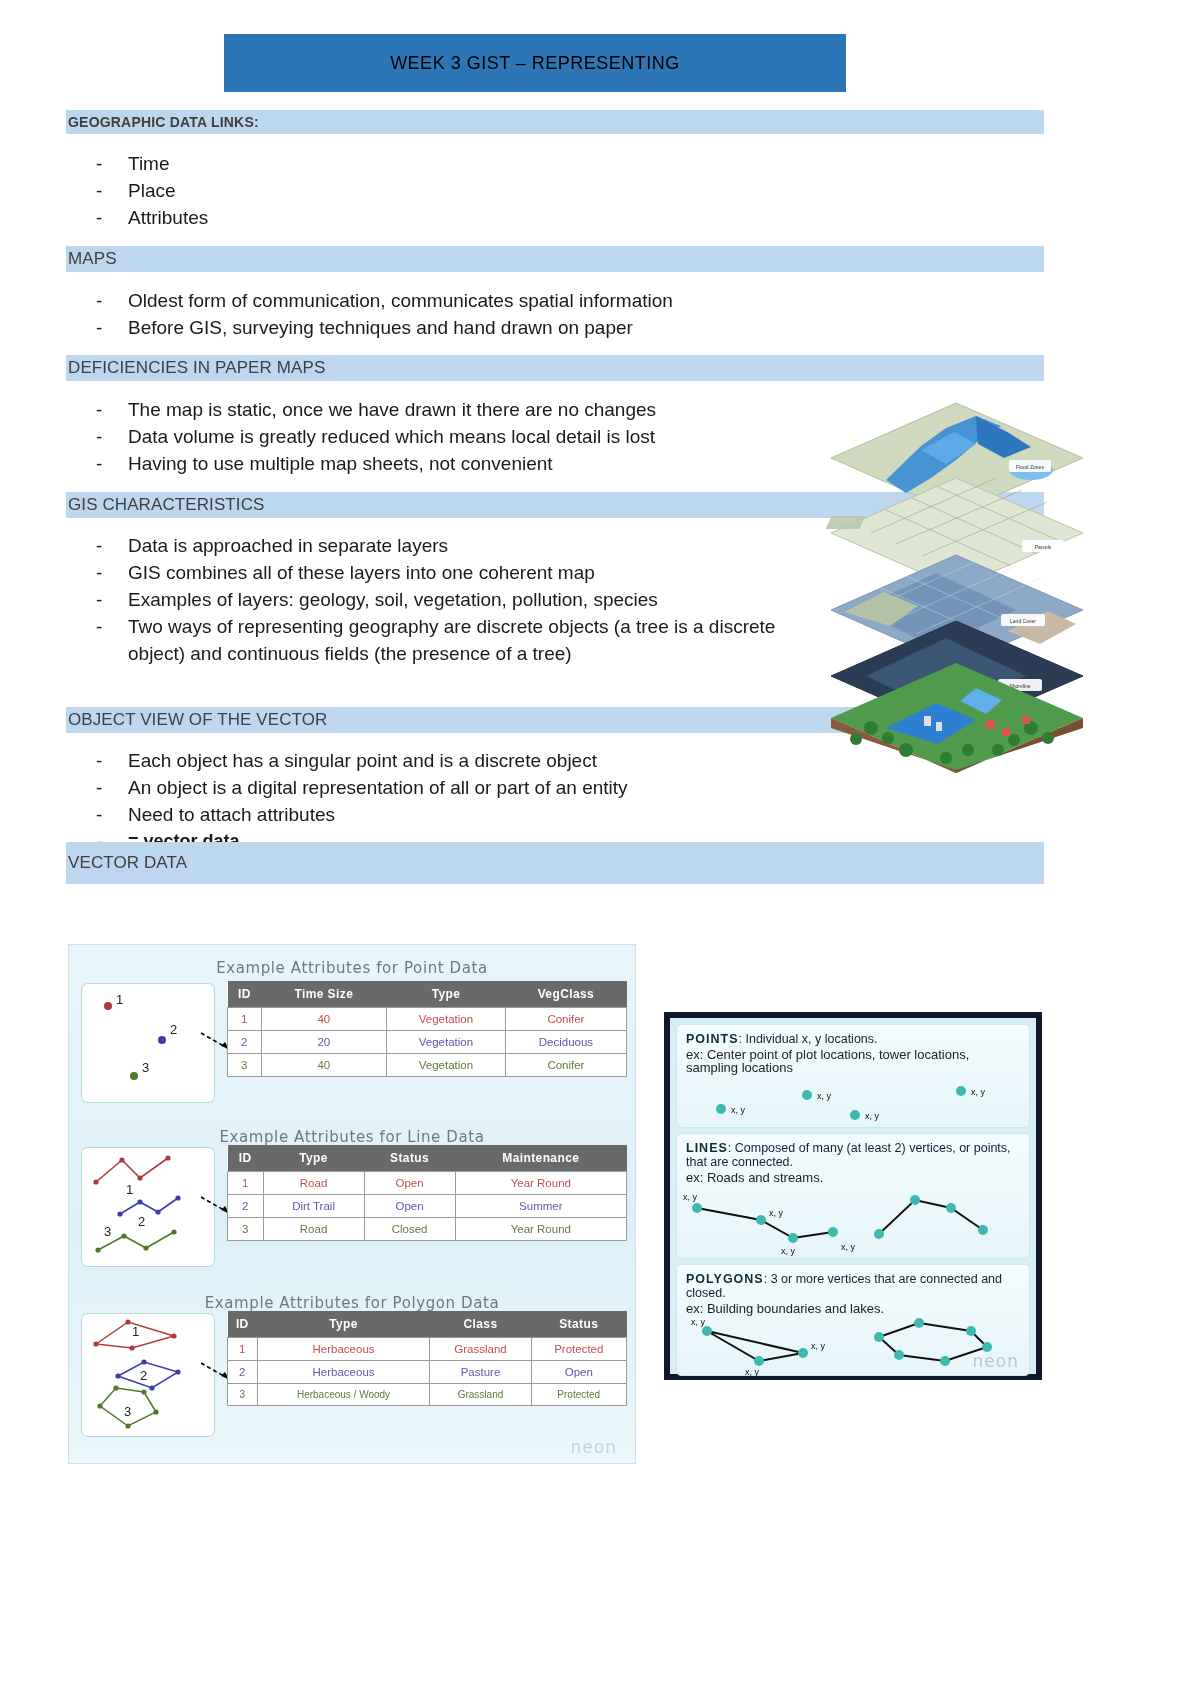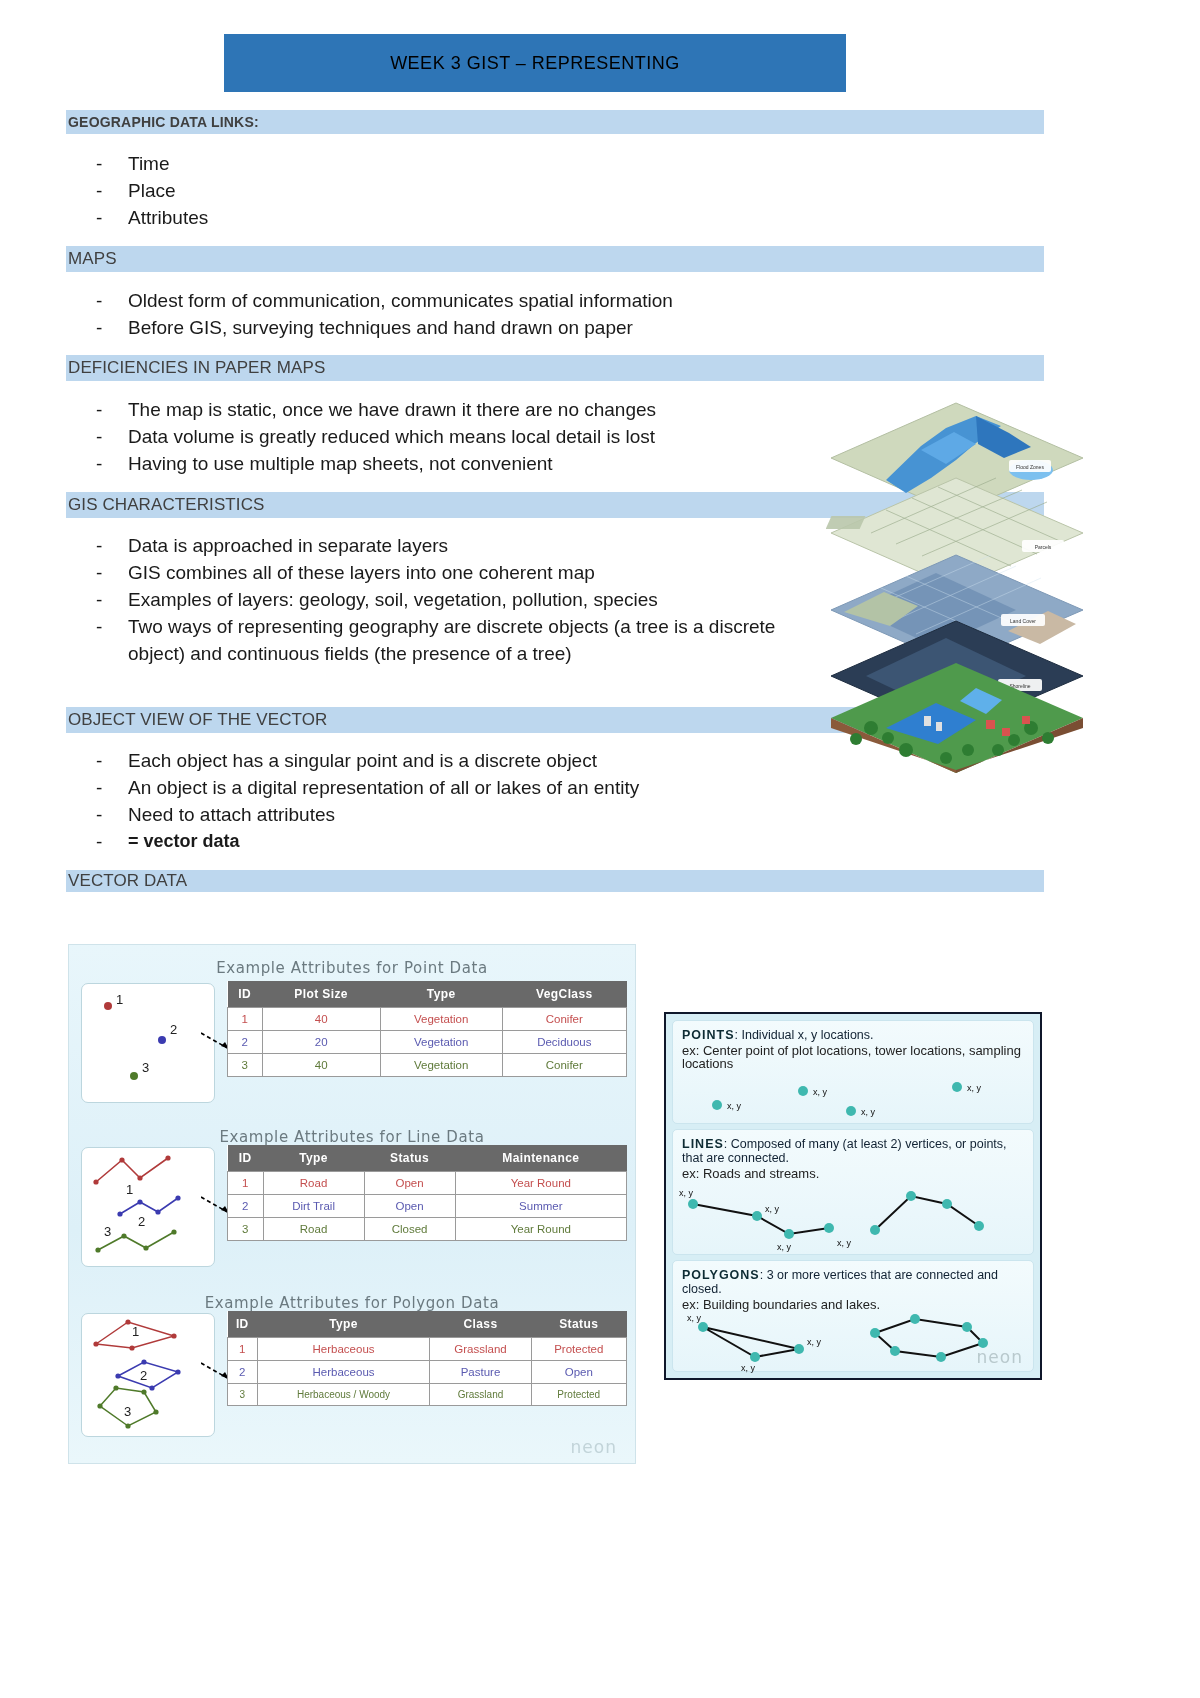--- a/index.html
+++ b/index.html
@@ -72,21 +72,21 @@
   .attr-table td{
     border:1px solid #9a9a9a;text-align:center;padding:5px 2px;
     background:#fff;font-size:11.5px;
   }
   .row-r td{color:#c44f4f;}
   .row-b td{color:#5a5ab0;}
   .row-g td{color:#5f7a3a;}
 
   .figure-right{
     position:absolute;left:664px;top:1012px;width:378px;height:368px;
-    background:#d7eef5;border:2px solid #0f172a;box-sizing:border-box;
+    background:#d7eef5;border:6px solid #0f172a;box-sizing:border-box;
     padding:6px;
   }
   .fr-panel{
     background:linear-gradient(180deg,#f3fbfd 0%,#e6f5fa 100%);
     border:1px solid #cbe5ee;border-radius:5px;
     margin-bottom:5px;padding:7px 9px;box-sizing:border-box;
     position:relative;
   }
   .fr-head{font-size:12.5px;color:#123; }
   .fr-head b{font-weight:bold;letter-spacing:1px;color:#0d2b33;}
@@ -187,33 +187,33 @@
   <div class="band" style="top:707px;height:26px;">
     <span class="band-text">OBJECT VIEW OF THE VECTOR</span>
   </div>
   <div class="bullets" style="top:747px;width:740px;">
     <div class="bullet">
       <span class="dash">-</span>
       <span class="btext">Each object has a singular point and is a discrete object</span>
     </div>
     <div class="bullet">
       <span class="dash">-</span>
-      <span class="btext">An object is a digital representation of all or lakes of an entity</span>
+      <span class="btext">An object is a digital representation of all or part of an entity</span>
     </div>
     <div class="bullet">
       <span class="dash">-</span>
       <span class="btext">Need to attach attributes</span>
     </div>
     <div class="bullet">
       <span class="dash">-</span>
       <span class="btext strong">= vector data</span>
     </div>
   </div>
 
-  <div class="band" style="top:870px;height:22px;">
+  <div class="band" style="top:842px;height:42px;">
     <span class="band-text">VECTOR DATA</span>
   </div>
 
   <div class="layers">
     <svg width="262" height="375" viewBox="0 0 262 375">
 
       <g>
         <polygon points="5,60 130,5 257,60 130,115" fill="#cfd9bd" stroke="#b3bfa2" stroke-width="1"></polygon>
         <path d="M60,82 L95,48 L120,30 L150,18 L175,28 L150,45 L130,62 L105,80 L80,95 Z" fill="#3f8fd4" opacity="0.95"></path>
         <path d="M95,52 L128,34 L150,46 L120,66 Z" fill="#5ea9e6"></path>
@@ -306,21 +306,21 @@
       </svg>
     </div>
     <svg style="position:absolute;left:132px;top:86px;" width="36" height="22">
       <line x1="0" y1="2" x2="28" y2="18" stroke="#000" stroke-width="1.6" stroke-dasharray="4,3"></line>
       <polygon points="28,18 20,15 24,11" fill="#000"></polygon>
     </svg>
     <table class="attr-table" style="top:36px;">
       <thead>
         <tr>
           <th>ID</th>
-          <th>Plot Size</th>
+          <th>Time Size</th>
           <th>Type</th>
           <th>VegClass</th>
         </tr>
       </thead>
       <tbody>
         <tr class="row-r">
           <td>1</td>
           <td>40</td>
           <td>Vegetation</td>
           <td>Conifer</td>

